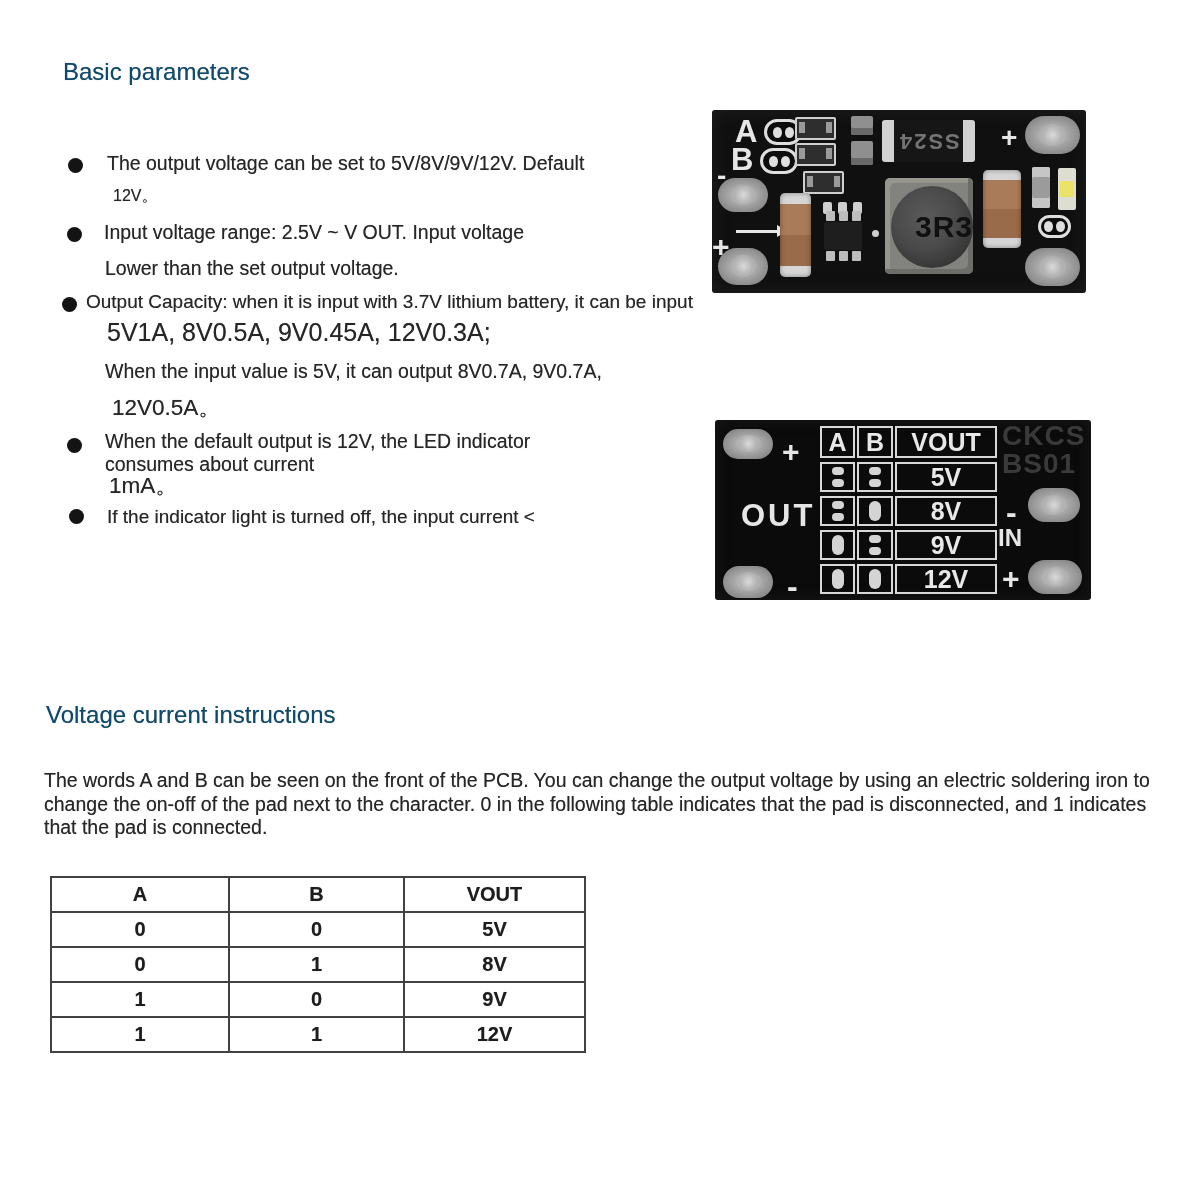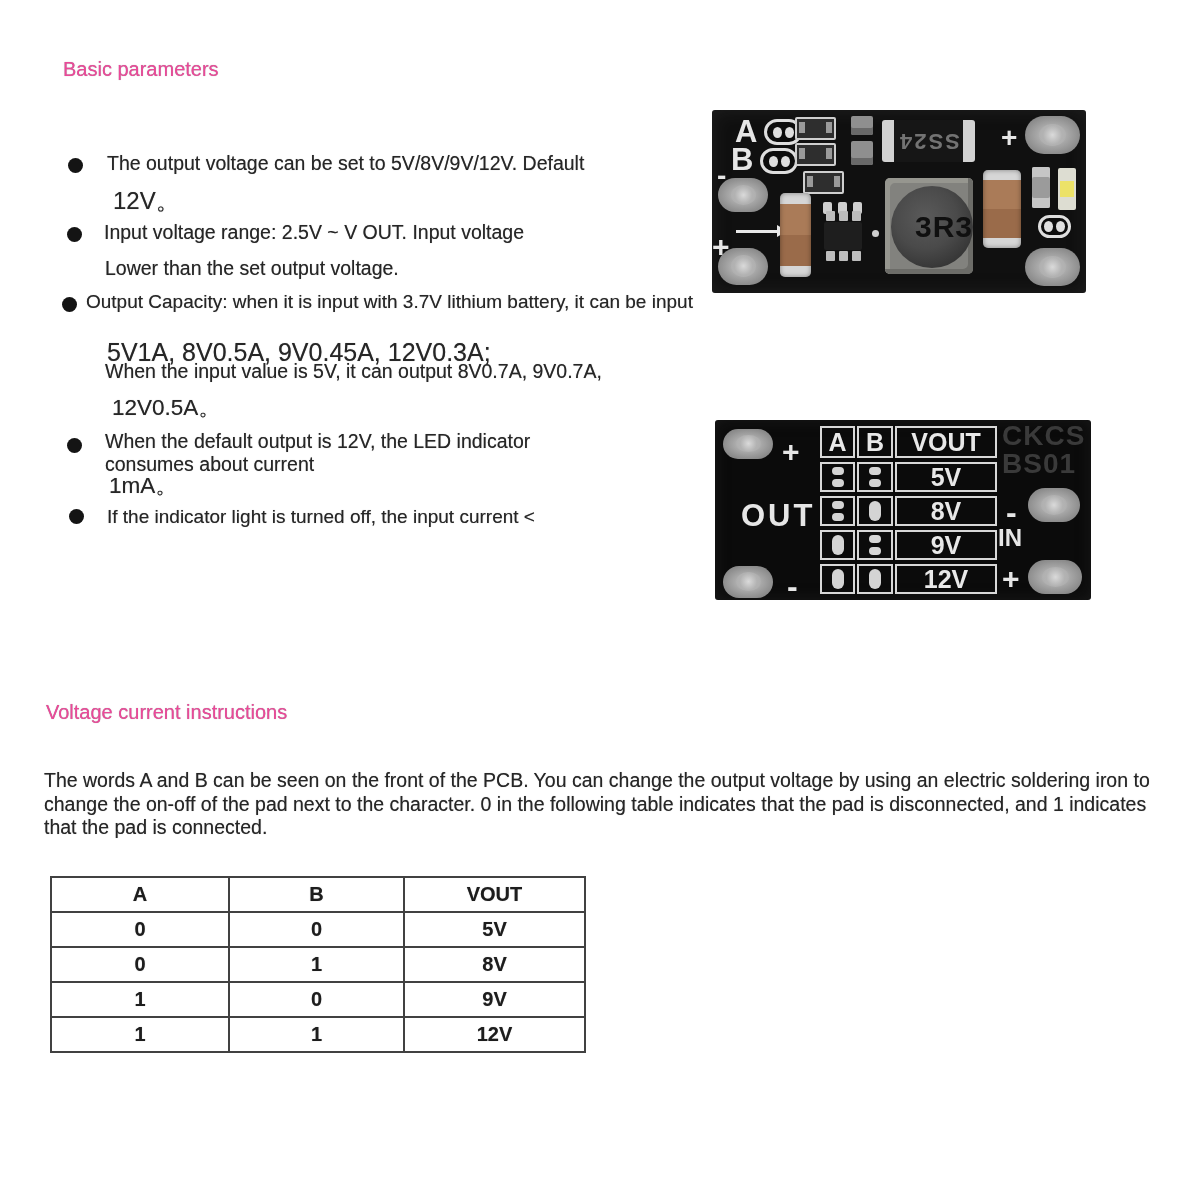--- a/index.html
+++ b/index.html
@@ -2,22 +2,22 @@
 <html><head>
 <meta charset="utf-8">
 <style>
   html,body{margin:0;padding:0;background:#ffffff;}
   .page{position:relative;width:1200px;height:1200px;background:#ffffff;overflow:hidden;
         font-family:"Liberation Sans",sans-serif;}
 
   
   .t{position:absolute;white-space:nowrap;color:#262626;line-height:1.15;
      text-shadow:0 0 .7px rgba(40,40,40,.55);}
-  .h{font-size:20px;color:#ec4899;}
-  .fs19{font-size:19px;} .fs195{font-size:19.5px;} .fs21{font-size:24px;}
+  .h{font-size:24px;color:#0c4a6e;}
+  .fs19{font-size:19px;} .fs195{font-size:19.5px;} .fs21{font-size:16px;}
   .fs22{font-size:22.5px;} .fs25{font-size:25px;}
   .bdot{position:absolute;width:15px;height:15px;border-radius:50%;background:#141414;}
 
   .para{position:absolute;left:44px;top:769px;width:1130px;font-size:19.5px;line-height:23.5px;
         color:#262626;text-shadow:0 0 .7px rgba(40,40,40,.55);}
 
   
   .vtable{position:absolute;left:50px;top:876px;border-collapse:collapse;}
   .vtable th,.vtable td{border:2px solid #414141;height:33px;text-align:center;
         font-weight:bold;font-size:20px;color:#1d1d1d;padding:0;
@@ -89,21 +89,21 @@
   <span class="bdot" style="left:67px;top:438px;"></span>
   <span class="bdot" style="left:69px;top:509px;"></span>
 
   <div class="t fs195" style="left:107px;top:152px;text-align:right;">The output voltage can be set to 5V/8V/9V/12V. Default</div>
   <div class="t fs21" style="left:113px;top:187px;">12V。</div>
 
   <div class="t fs195" style="left:104px;top:221px;">Input voltage range: 2.5V ~ V OUT. Input voltage</div>
   <div class="t fs195" style="left:105px;top:257px;">Lower than the set output voltage.</div>
 
   <div class="t fs19" style="left:86px;top:291px;z-index:3;">Output Capacity: when it is input with 3.7V lithium battery, it can be input</div>
-  <div class="t fs25" style="left:107px;top:318px;margin-top:20px;">5V1A, 8V0.5A, 9V0.45A, 12V0.3A;</div>
+  <div class="t fs25" style="left:107px;top:318px;">5V1A, 8V0.5A, 9V0.45A, 12V0.3A;</div>
   <div class="t fs195" style="left:105px;top:360px;">When the input value is 5V, it can output 8V0.7A, 9V0.7A,</div>
   <div class="t fs22" style="left:112px;top:395px;">12V0.5A。</div>
 
   <div class="t fs195" style="left:105px;top:430px;">When the default output is 12V, the LED indicator</div>
   <div class="t fs195" style="left:105px;top:453px;text-align:right;">consumes about current</div>
   <div class="t fs22" style="left:109px;top:473px;">1mA。</div>
 
   <div class="t fs19" style="left:107px;top:506px;">If the indicator light is turned off, the input current &lt;</div>
 
   <div class="pcb pcb-front">

